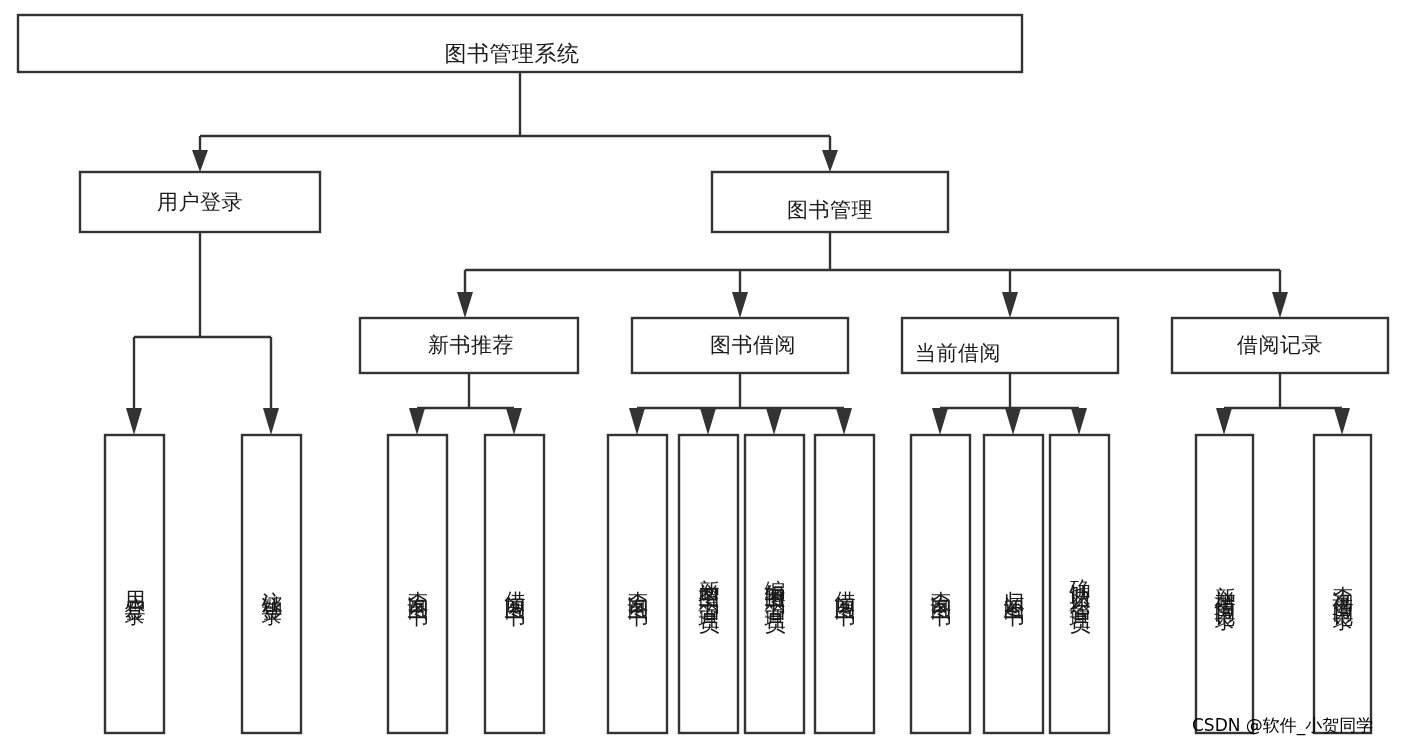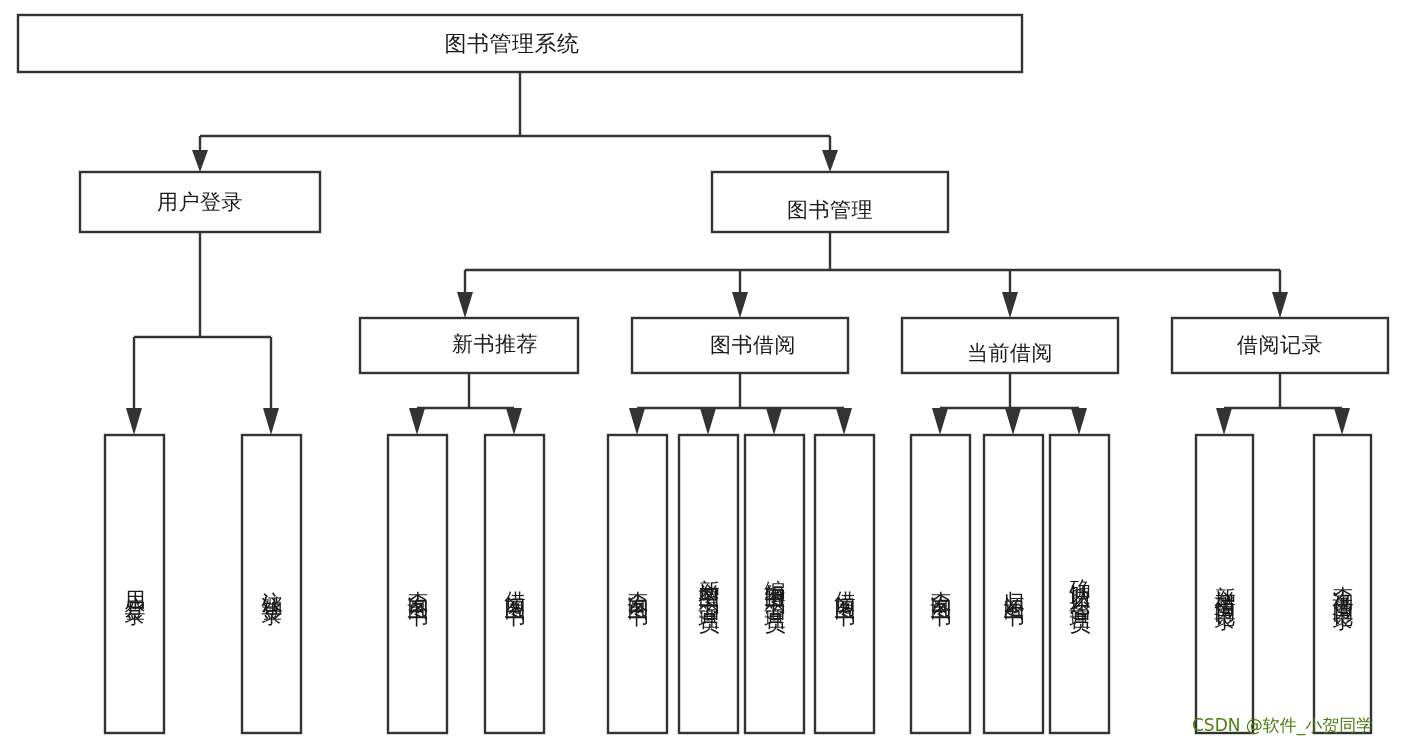--- a/index.html
+++ b/index.html
@@ -60,21 +60,21 @@
   }
   .node-label.vertical {
     writing-mode: vertical-rl;
     text-orientation: upright;
     font-size: 21px;
     letter-spacing: 5px;
     line-height: 1.0;
   }
   .watermark {
     position: absolute;
-    color: #4d7c0f;
+    color: #000000;
     font-size: 17px;
     white-space: nowrap;
     user-select: none;
   }
 </style>
 </head>
 <body>
 
 <div id="diagram-root">
 
@@ -156,28 +156,28 @@
     <polygon class="arrow-head" points="940,435 932,408 948,408"></polygon>
     <polygon class="arrow-head" points="1013,435 1005,408 1021,408"></polygon>
     <polygon class="arrow-head" points="1079,435 1071,408 1087,408"></polygon>
 
     <path class="connector" d="M 1280 373 L 1280 408"></path>
     <path class="connector" d="M 1224 408 L 1342 408"></path>
     <polygon class="arrow-head" points="1224,435 1216,408 1232,408"></polygon>
     <polygon class="arrow-head" points="1342,435 1334,408 1350,408"></polygon>
   </svg>
 
-  <div class="node-label horizontal root" style="left:18px; top:15px; width:988px; height:57px;">图书管理系统</div>
+  <div class="node-label horizontal root" style="left:18px; top:25px; width:988px; height:57px;">图书管理系统</div>
 
   <div class="node-label horizontal" style="left:80px; top:172px; width:240px; height:60px;">用户登录</div>
   <div class="node-label horizontal" style="left:712px; top:172px; width:236px; height:76px;">图书管理</div>
 
-  <div class="node-label horizontal" style="left:376px; top:318px; width:238px; height:55px;font-family:Liberation Mono, monospace;">新书推荐</div>
+  <div class="node-label horizontal" style="left:352px; top:318px; width:238px; height:55px;">新书推荐</div>
   <div class="node-label horizontal" style="left:632px; top:318px; width:216px; height:55px;margin-left:13px;">图书借阅</div>
-  <div class="node-label horizontal" style="left:902px; top:318px; width:216px; height:71px;">当前借阅</div>
+  <div class="node-label horizontal" style="left:850px; top:318px; width:216px; height:71px;">当前借阅</div>
   <div class="node-label horizontal" style="left:1172px; top:318px; width:216px; height:55px;">借阅记录</div>
 
   <div class="node-label vertical" style="left:105px; top:435px; width:59px; height:298px;">用户登录</div>
   <div class="node-label vertical" style="left:242px; top:435px; width:59px; height:298px;">注销登录</div>
 
   <div class="node-label vertical" style="left:388px; top:435px; width:59px; height:298px;">查询图书</div>
   <div class="node-label vertical" style="left:485px; top:435px; width:59px; height:298px;">借阅图书</div>
 
   <div class="node-label vertical" style="left:608px; top:435px; width:59px; height:298px;">查询图书</div>
   <div class="node-label vertical" style="left:679px; top:435px; width:59px; height:298px;">新增图书（管理员）</div>

